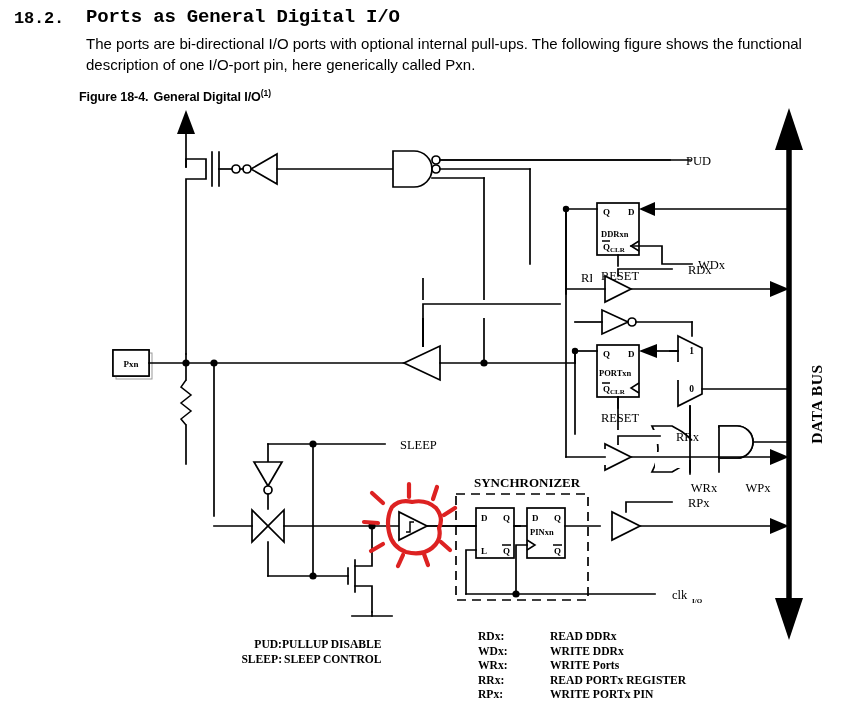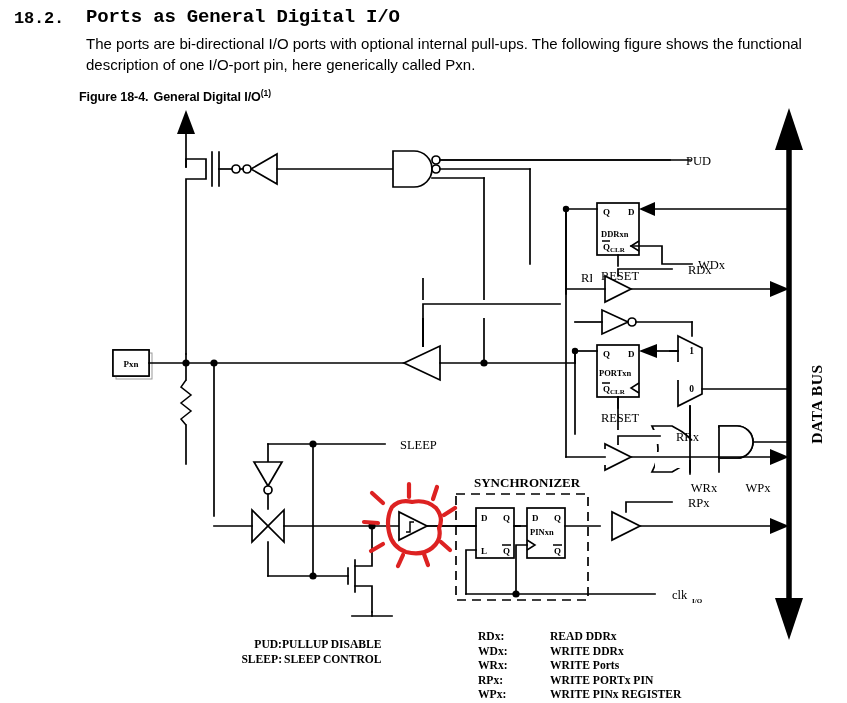--- a/index.html
+++ b/index.html
@@ -413,20 +413,24 @@
       </tr>
       <tr>
         <td class="key">WDx:</td>
         <td>WRITE DDRx</td>
       </tr>
       <tr>
         <td class="key">WRx:</td>
         <td>WRITE Ports</td>
       </tr>
       <tr>
+        <td class="key">RRx:</td>
+        <td>READ PORTx REGISTER</td>
+      </tr>
+      <tr>
         <td class="key">RPx:</td>
         <td>WRITE PORTx PIN</td>
       </tr>
       <tr>
         <td class="key">WPx:</td>
         <td>WRITE PINx REGISTER</td>
       </tr>
     </tbody>
       </table>
   </div>

